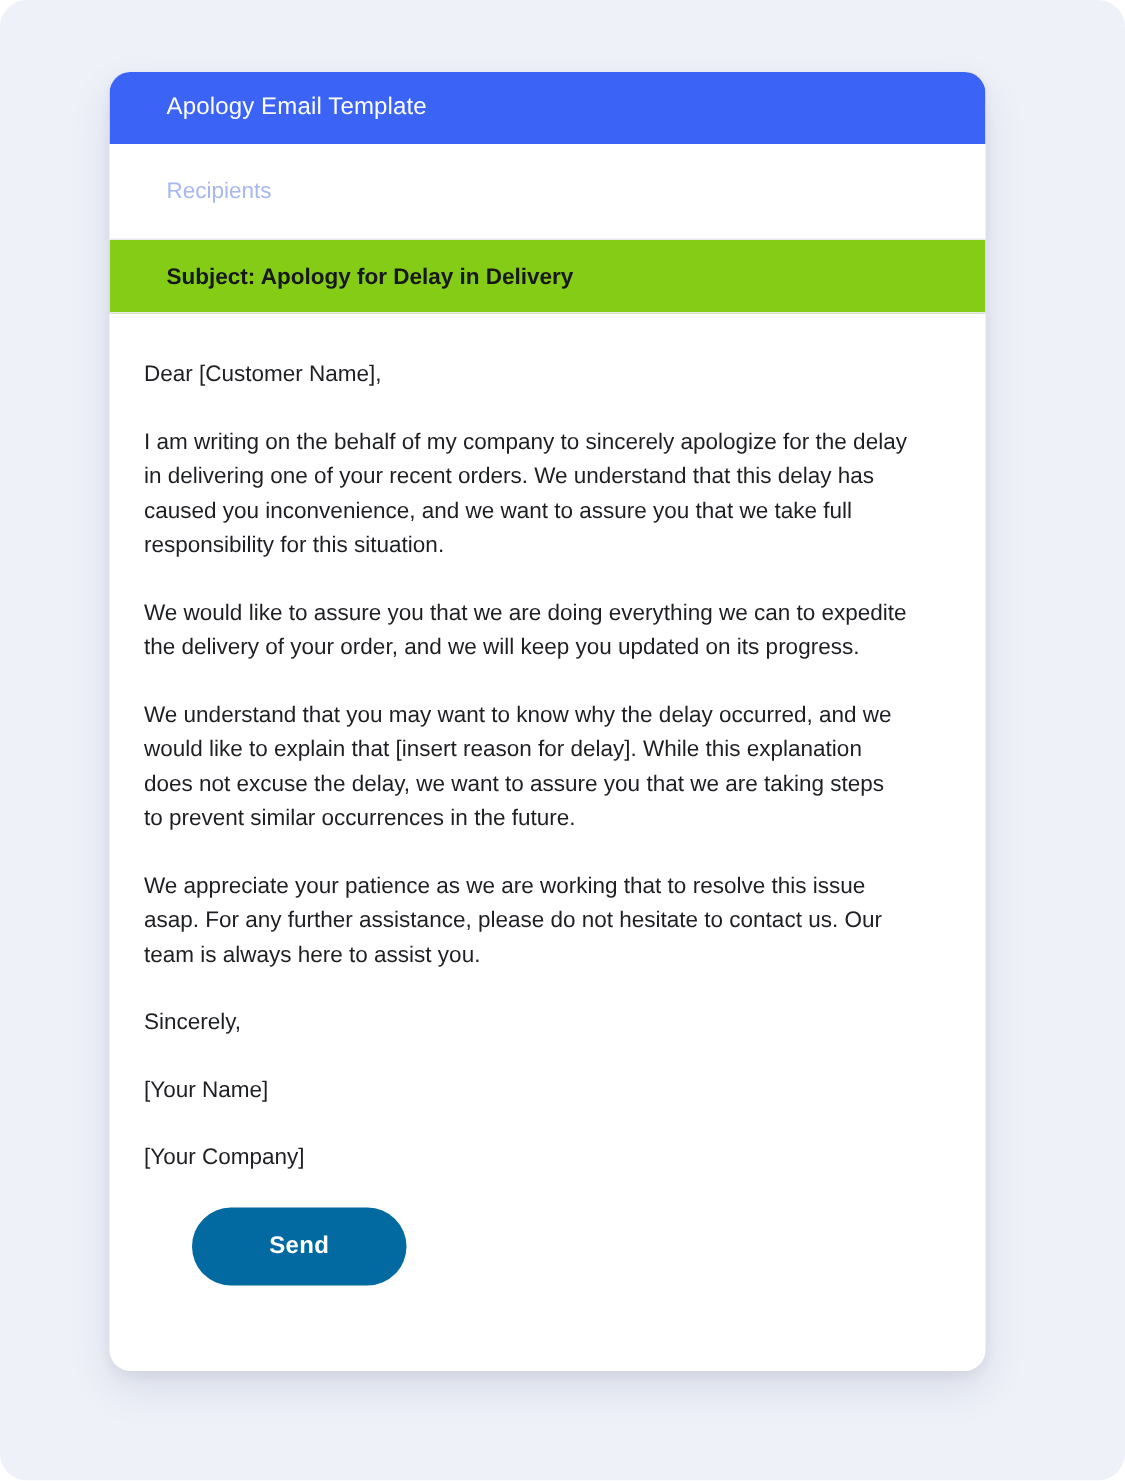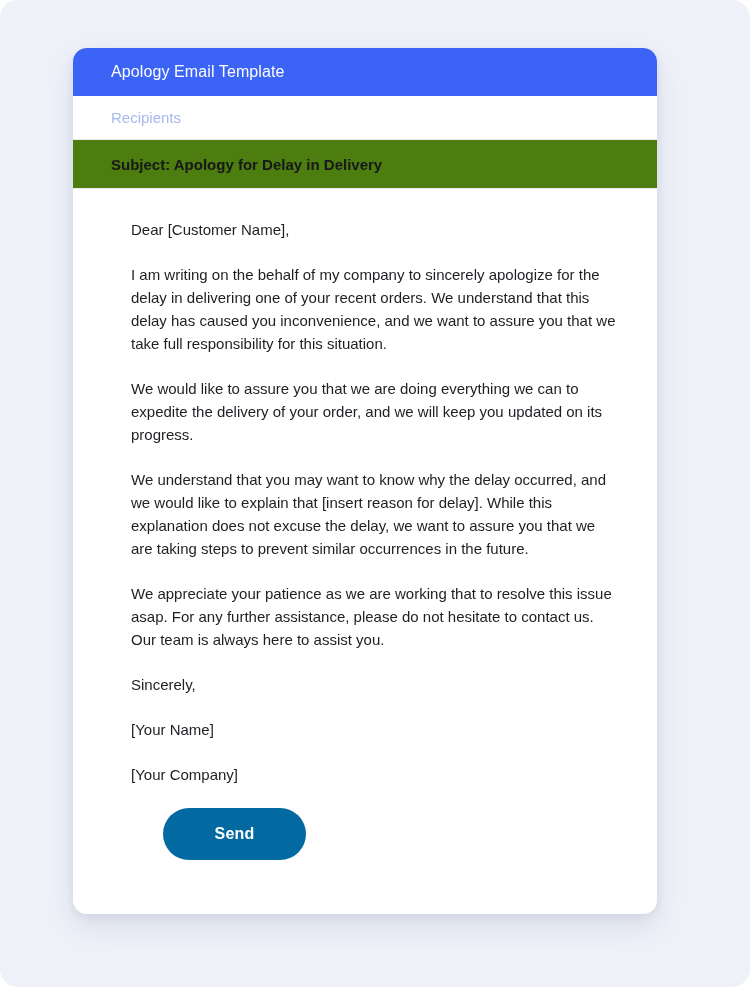--- a/index.html
+++ b/index.html
@@ -35,49 +35,49 @@
     padding: 0 38px;
     box-sizing: border-box;
   }
   .card-header .title {
     color: #fdfdff;
     font-size: 16px;
     font-weight: 500;
     letter-spacing: 0.1px;
   }
   .recipients-row {
-    height: 44px;
+    height: 64px;
     display: flex;
     align-items: center;
     padding: 0 38px;
     box-sizing: border-box;
     border-bottom: 1px solid #e7e9ee;
     cursor: text;
   }
   .recipients-row .placeholder {
     color: #a7b7f0;
     font-size: 15px;
   }
   .subject-row {
     height: 49px;
     display: flex;
     align-items: center;
     padding: 0 38px;
     box-sizing: border-box;
-    background: #4d7c0f;
+    background: #84cc16;
     border-bottom: 1px solid #e7e9ee;
     cursor: text;
   }
   .subject-row .subject-text {
     color: #17181a;
     font-size: 15px;
     font-weight: 700;
   }
   .card-body {
-    padding: 29px 38px 0 58px;
+    padding: 29px 38px 0 23px;
     box-sizing: border-box;
   }
   .card-body p {
     margin: 0 0 22px 0;
     font-size: 15px;
     line-height: 23px;
     color: #1d1f23;
     max-width: 510px;
   }
   .send-wrap {

